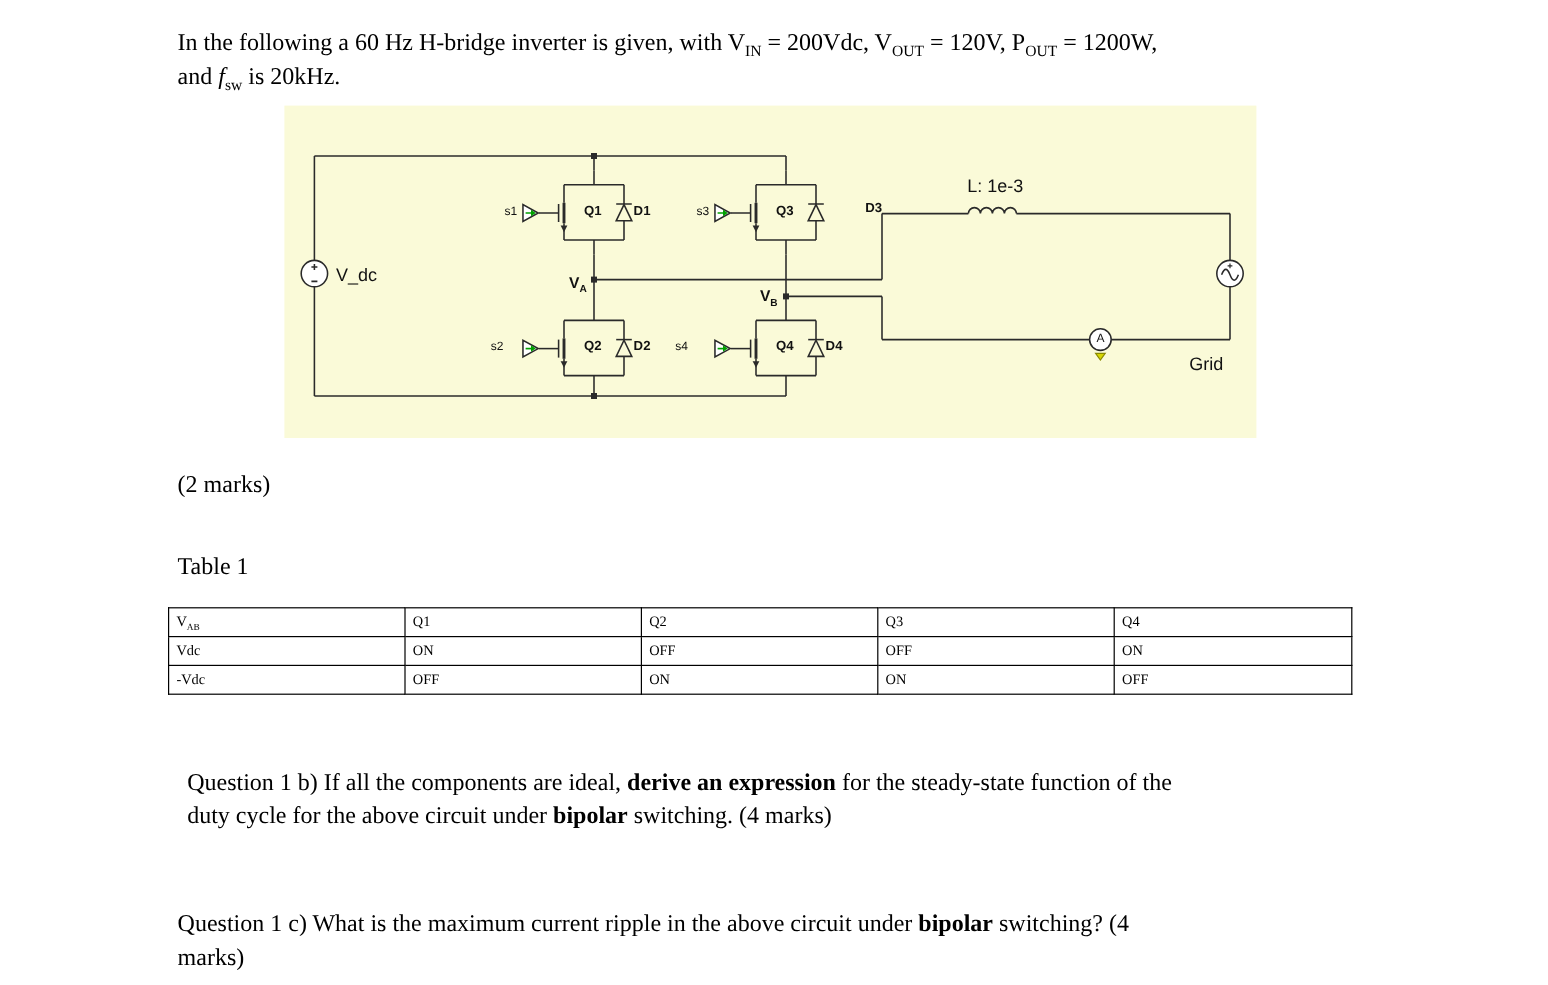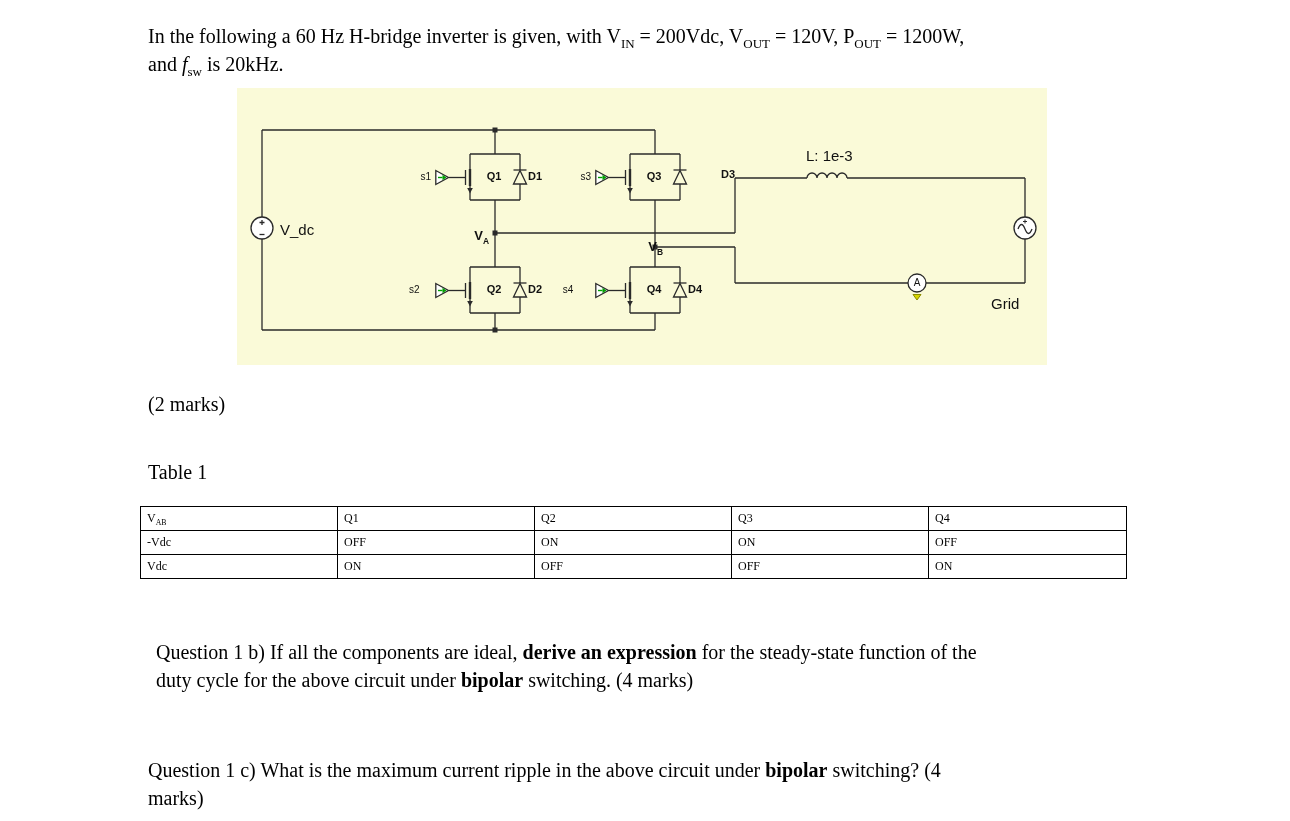--- a/index.html
+++ b/index.html
@@ -145,21 +145,21 @@
 
   <div class="clabel lbl-s" style="left:172px; top:196px; width:22px; text-align:left;">s2</div>
   <div class="clabel lbl-dev" style="left:240px; top:195px; width:34px; text-align:center;">Q2</div>
   <div class="clabel lbl-dev" style="left:291px; top:195px;">D2</div>
 
   <div class="clabel lbl-s" style="left:320px; top:196px; width:22px; text-align:center;">s4</div>
   <div class="clabel lbl-dev" style="left:400px; top:195px; width:34px; text-align:center;">Q4</div>
   <div class="clabel lbl-dev" style="left:451px; top:195px;">D4</div>
 
   <div class="clabel lbl-node" style="left:208px; top:140px; width:44px; text-align:right;"><span>V</span><sub>A</sub></div>
-  <div class="clabel lbl-node" style="left:382px; top:151px; width:44px; text-align:right;"><span>V</span><sub>B</sub></div>
+  <div class="clabel lbl-node" style="left:367px; top:151px; width:44px; text-align:right;"><span>V</span><sub>B</sub></div>
 
   <div class="clabel" style="left:569px; top:59px;">L: 1e-3</div>
   <div class="clabel lbl-meter" style="left:673px; top:189px; width:14px;">A</div>
   <div class="clabel" style="left:754px; top:207px;">Grid</div>
 </div>
 
 <div class="para" style="left:148px; top:390px;">
   <span class="line"><span>(2 marks)</span></span>
 </div>
 
@@ -177,32 +177,32 @@
   </colgroup>
   <tbody>
     <tr>
       <td><span>V</span><sub>AB</sub></td>
       <td>Q1</td>
       <td>Q2</td>
       <td>Q3</td>
       <td>Q4</td>
     </tr>
     <tr>
-      <td>-Vdc</td>
-      <td>OFF</td>
-      <td>ON</td>
-      <td>ON</td>
-      <td>OFF</td>
+      <td>Vdc</td>
+      <td>ON</td>
+      <td>OFF</td>
+      <td>OFF</td>
+      <td>ON</td>
     </tr>
     <tr>
-      <td>Vdc</td>
-      <td>ON</td>
-      <td>OFF</td>
-      <td>OFF</td>
-      <td>ON</td>
+      <td>-Vdc</td>
+      <td>OFF</td>
+      <td>ON</td>
+      <td>ON</td>
+      <td>OFF</td>
     </tr>
   </tbody>
 </table>
 
 <div class="para" style="left:156px; top:638px;">
   <span class="line"><span>Question 1 b) If all the components are ideal, </span><span class="b">derive an expression</span><span> for the steady-state function of the</span></span>
   <span class="line"><span>duty cycle for the above circuit under </span><span class="b">bipolar</span><span> switching. (4 marks)</span></span>
 </div>
 
 <div class="para" style="left:148px; top:756px;">

